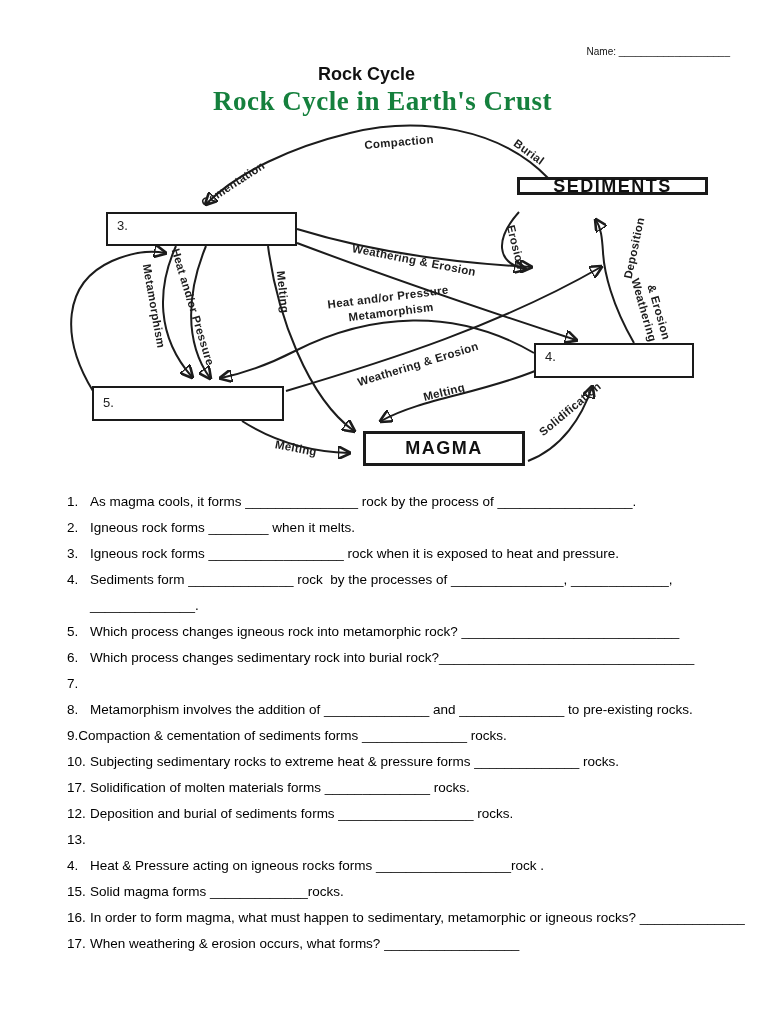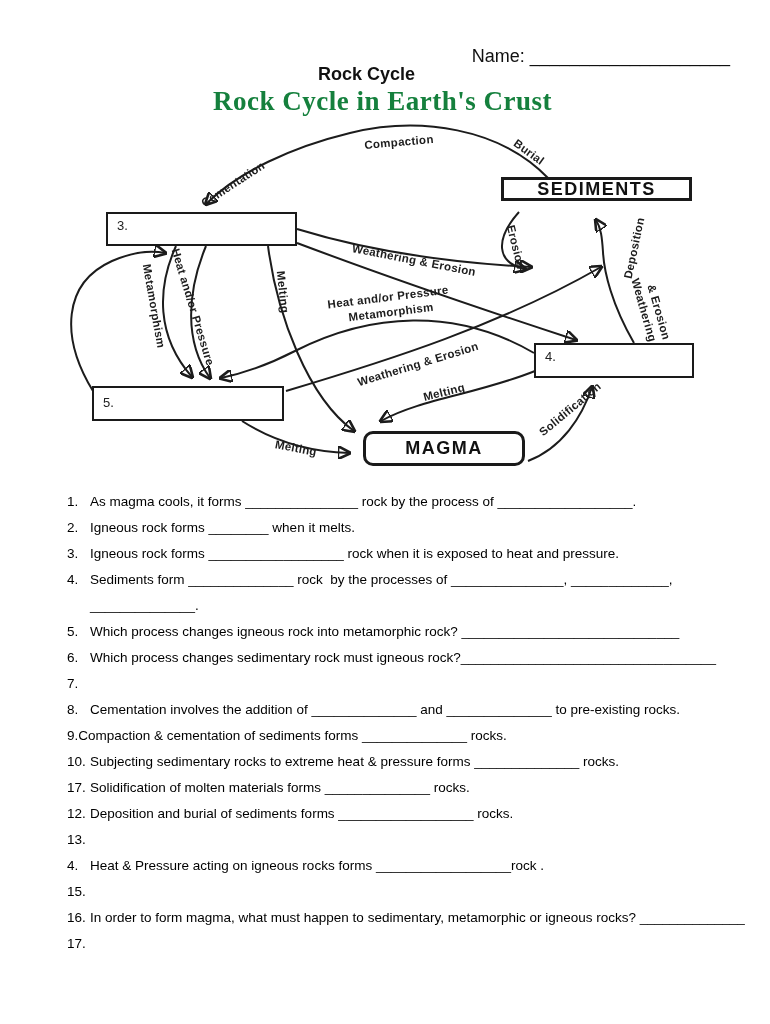--- a/index.html
+++ b/index.html
@@ -2,21 +2,21 @@
 <html><head>
 <meta charset="utf-8">
 <style>
   html,body{margin:0;padding:0;}
   body{
     width:770px;height:1024px;position:relative;background:#ffffff;
     font-family:"Liberation Sans",sans-serif;color:#000;overflow:hidden;
   }
   .abs{position:absolute;}
   
-  #name-line{top:46px;right:40px;font-size:18px;color:#111;}
+  #name-line{top:46px;right:40px;font-size:10px;color:#111;}
   #small-title{top:64px;left:318px;font-size:18px;font-weight:bold;color:#111;}
   #diagram-title{
     top:86px;left:213px;font-family:"Liberation Serif","DejaVu Serif",serif;
     font-weight:bold;font-size:27px;letter-spacing:0.5px;color:#15803d;
   }
   
   #diagram{left:0;top:0;width:770px;height:482px;}
   #arrows{position:absolute;left:0;top:0;}
   #arrows path{fill:none;stroke:#1c1c1c;stroke-width:2;}
   .dbox{
@@ -60,24 +60,24 @@
     <path d="M 176,246 C 157,288 156,336 192,377" marker-end="url(#ah)"></path>
     <path d="M 206,246 C 187,292 184,342 210,378" marker-end="url(#ah)"></path>
     <path d="M 268,246 C 277,315 308,398 354,431" marker-end="url(#ah)"></path>
     <path d="M 534,353 C 455,307 370,313 295,351 C 262,368 240,374 221,378" marker-end="url(#ah)"></path>
     <path d="M 93,391 C 60,337 63,283 112,261 C 133,252 150,250 165,253" marker-end="url(#ah)"></path>
     <path d="M 242,421 C 278,444 316,452 349,453" marker-end="url(#ah)"></path>
     <path d="M 535,371 C 478,394 420,399 381,421" marker-end="url(#ah)"></path>
     <path stroke-width="2.3" d="M 528,461 C 562,448 582,417 592,387" marker-end="url(#ah)"></path>
   </svg>
 
-  <div class="dbox thick" style="left:501px;top:177px;width:191px;height:24px;">
+  <div class="dbox thick" style="left:517px;top:177px;width:191px;height:18px;">
     <span>SEDIMENTS</span>
   </div>
-  <div class="dbox thick" style="left:363px;top:431px;width:162px;height:35px;border-radius:10px;">
+  <div class="dbox thick" style="left:363px;top:431px;width:162px;height:35px;">
     <span>MAGMA</span>
   </div>
   <div class="dbox" style="left:106px;top:212px;width:191px;height:34px;">
     <span class="numlab">3.</span>
   </div>
   <div class="dbox" style="left:534px;top:343px;width:160px;height:35px;">
     <span class="numlab">4.</span>
   </div>
   <div class="dbox" style="left:92px;top:386px;width:192px;height:35px;">
     <span class="numlab" style="top:7px;">5.</span>
@@ -119,28 +119,28 @@
       <span class="q-num">4.</span>
       <span class="q-text">Sediments form ______________ rock  by the processes of _______________, _____________,
 ______________.</span>
     </div>
     <div class="q-row">
       <span class="q-num">5.</span>
       <span class="q-text">Which process changes igneous rock into metamorphic rock? _____________________________</span>
     </div>
     <div class="q-row">
       <span class="q-num">6.</span>
-      <span class="q-text">Which process changes sedimentary rock must igneous rock?__________________________________</span>
+      <span class="q-text">Which process changes sedimentary rock into burial rock?__________________________________</span>
     </div>
     <div class="q-row">
       <span class="q-num">7.</span>
     </div>
     <div class="q-row">
       <span class="q-num">8.</span>
-      <span class="q-text">Cementation involves the addition of ______________ and ______________ to pre-existing rocks.</span>
+      <span class="q-text">Metamorphism involves the addition of ______________ and ______________ to pre-existing rocks.</span>
     </div>
     <div class="q-row">
       <span class="q-text">9.Compaction &amp; cementation of sediments forms ______________ rocks.</span>
     </div>
     <div class="q-row">
       <span class="q-num">10.</span>
       <span class="q-text">Subjecting sedimentary rocks to extreme heat &amp; pressure forms ______________ rocks.</span>
     </div>
     <div class="q-row">
       <span class="q-num">17.</span>
@@ -152,21 +152,23 @@
     </div>
     <div class="q-row">
       <span class="q-num">13.</span>
     </div>
     <div class="q-row">
       <span class="q-num">4.</span>
       <span class="q-text">Heat &amp; Pressure acting on igneous rocks forms __________________rock .</span>
     </div>
     <div class="q-row">
       <span class="q-num">15.</span>
+      <span class="q-text">Solid magma forms _____________rocks.</span>
     </div>
     <div class="q-row">
       <span class="q-num">16.</span>
       <span class="q-text">In order to form magma, what must happen to sedimentary, metamorphic or igneous rocks? ______________</span>
     </div>
     <div class="q-row">
       <span class="q-num">17.</span>
+      <span class="q-text">When weathering &amp; erosion occurs, what forms? __________________</span>
     </div>
   </div>
 
 </body></html>

